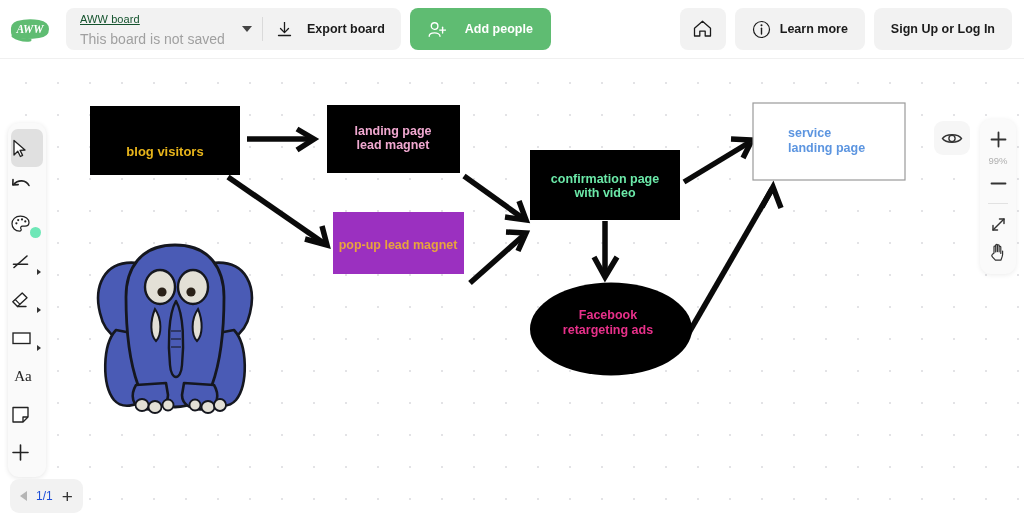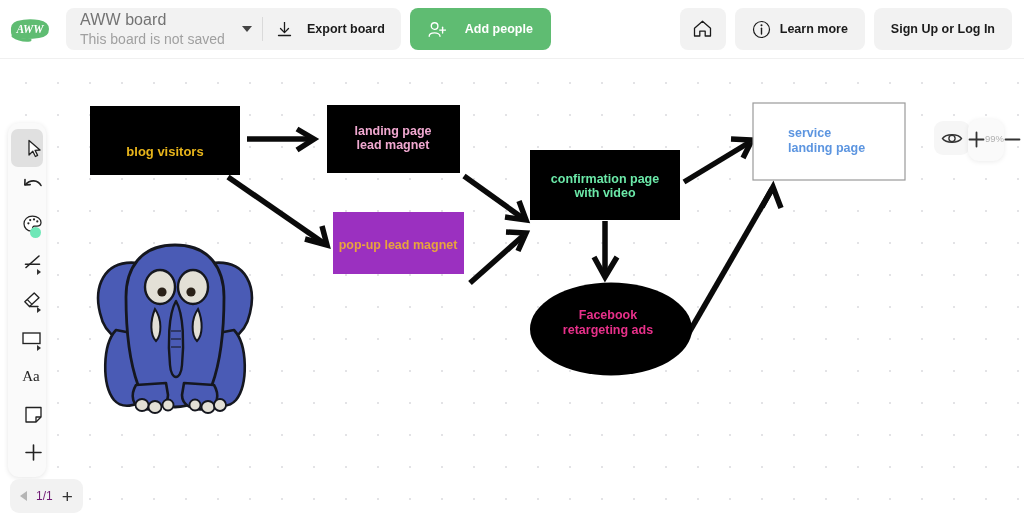--- a/index.html
+++ b/index.html
@@ -23,21 +23,21 @@
     display:flex; align-items:flex-end; justify-content:center;
   }
   .board-pill {
     display:flex; align-items:center;
     height:42px; background:#f2f2f2; border-radius:8px;
     margin-left:4px;
   }
   .board-name-wrap {
     padding: 0 10px 0 14px; min-width:170px;
   }
-  .board-title { font-size:16px; color:#737373; line-height:15px; letter-spacing:.1px;}
+  .board-title { font-size:11px; color:#14532d; line-height:15px; letter-spacing:.1px;text-decoration:underline;}
   .board-sub { font-size:14px; color:#a0a0a0; line-height:13px; margin-top:6px;}
   .caret {
     width:22px; height:42px; display:flex; align-items:center; justify-content:center;
   }
   .caret:after{
     content:""; width:0;height:0;
     border-left:5px solid transparent;border-right:5px solid transparent;
     border-top:6px solid #444;
   }
   .pill-div { width:1px; height:24px; background:#dadada; margin:0 4px;}
@@ -74,60 +74,60 @@
 
   
   .toolbar {
     position:absolute; left:8px; top:64px; width:38px;
     background:#fafafa; border-radius:11px;
     box-shadow:0 1px 5px rgba(0,0,0,.10);
     padding:6px 0; display:flex; flex-direction:column; align-items:center;
     z-index:30;
   }
   .tool {
-    width:32px; height:38px; display:flex; align-items:center; justify-content:flex-end;
+    width:32px; height:38px; display:flex; align-items:center; justify-content:flex-start;
     border-radius:7px; position:relative; cursor:pointer;text-decoration:underline;
   }
   .tool.active { background:#e0e0e0; }
   .sub-caret {
     position:absolute; right:2px; bottom:6px; width:0;height:0;
     border-top:3px solid transparent;border-bottom:3px solid transparent;
     border-left:4px solid #333;
   }
   .color-dot{
     position:absolute; right:2px; bottom:5px; width:11px;height:11px;
     border-radius:50%; background:#6EE7B7;
   }
 
   
   .eye-btn {
     position:absolute; right:54px; top:62px; width:36px; height:34px;
     background:#f6f6f6; border-radius:9px;
     display:flex;align-items:center;justify-content:center; cursor:pointer; z-index:30;
   }
   .zoom-panel{
-    position:absolute; right:20px; top:60px; width:36px;
+    position:absolute; right:8px; top:60px; width:36px;
     background:#fafafa; border-radius:11px;
     box-shadow:0 1px 5px rgba(0,0,0,.08);
-    display:flex;flex-direction:row;align-items:center;
+    display:flex;flex-direction:column;align-items:center;
     padding:6px 0 8px; z-index:30;
   }
   .zbtn{ width:34px;height:28px; display:flex;align-items:center;justify-content:center; cursor:pointer;}
   .zpct{ font-size:9.5px; color:#b0b0b0; line-height:14px; padding:1px 0;}
   .zdiv{ width:20px;height:1px;background:#e2e2e2;margin:6px 0;}
 
   
   .pager{
     position:absolute; left:10px; bottom:11px; height:34px;
     background:#f2f2f2; border-radius:9px;
     display:flex;align-items:center; padding:0 10px; gap:9px; z-index:30;
   }
   .pg-arrow{ width:0;height:0;border-top:5px solid transparent;border-bottom:5px solid transparent;
              border-right:7px solid #b5b5b5; cursor:pointer;}
-  .pg-num{ font-size:12px; color:#701a75; }
+  .pg-num{ font-size:12px; color:#1d4ed8; }
   .pg-plus{ font-size:19px; color:#333; line-height:15px; cursor:pointer; font-weight:300;}
 
   
   .dlabel { font-family:"Liberation Sans", sans-serif; font-weight:bold; }
 </style>
 </head>
 <body>
 
 <div id="app">
 

